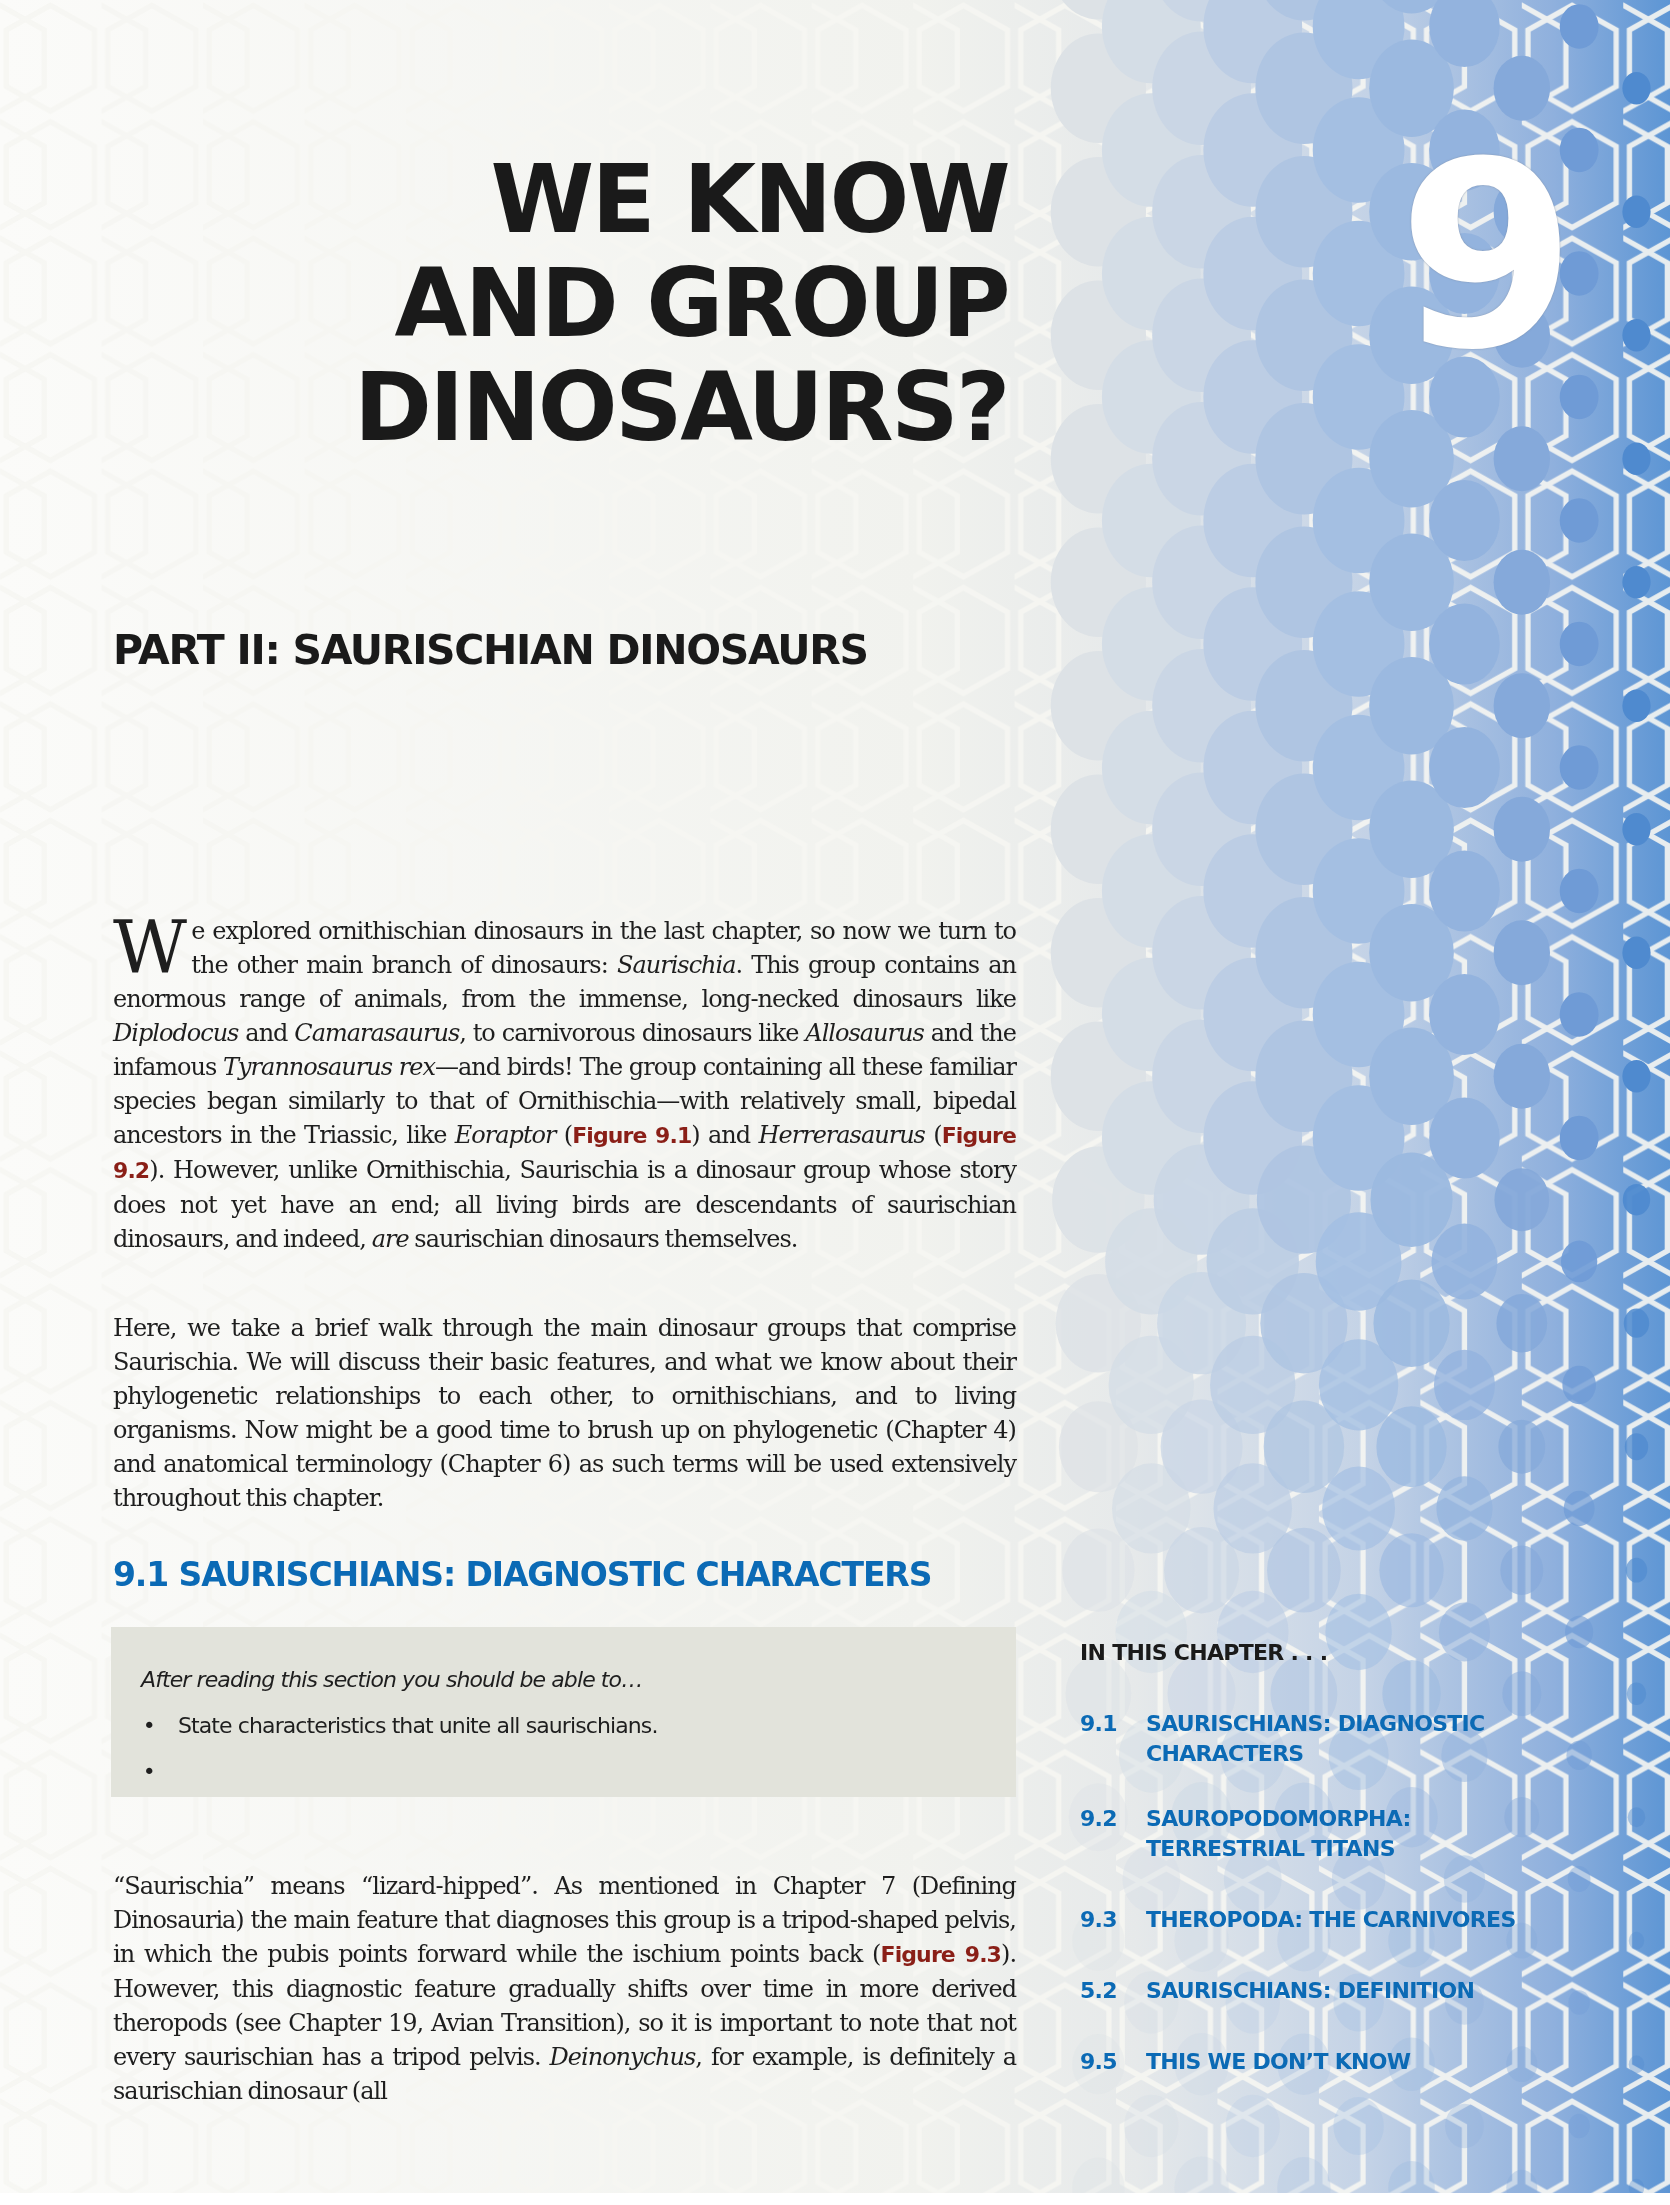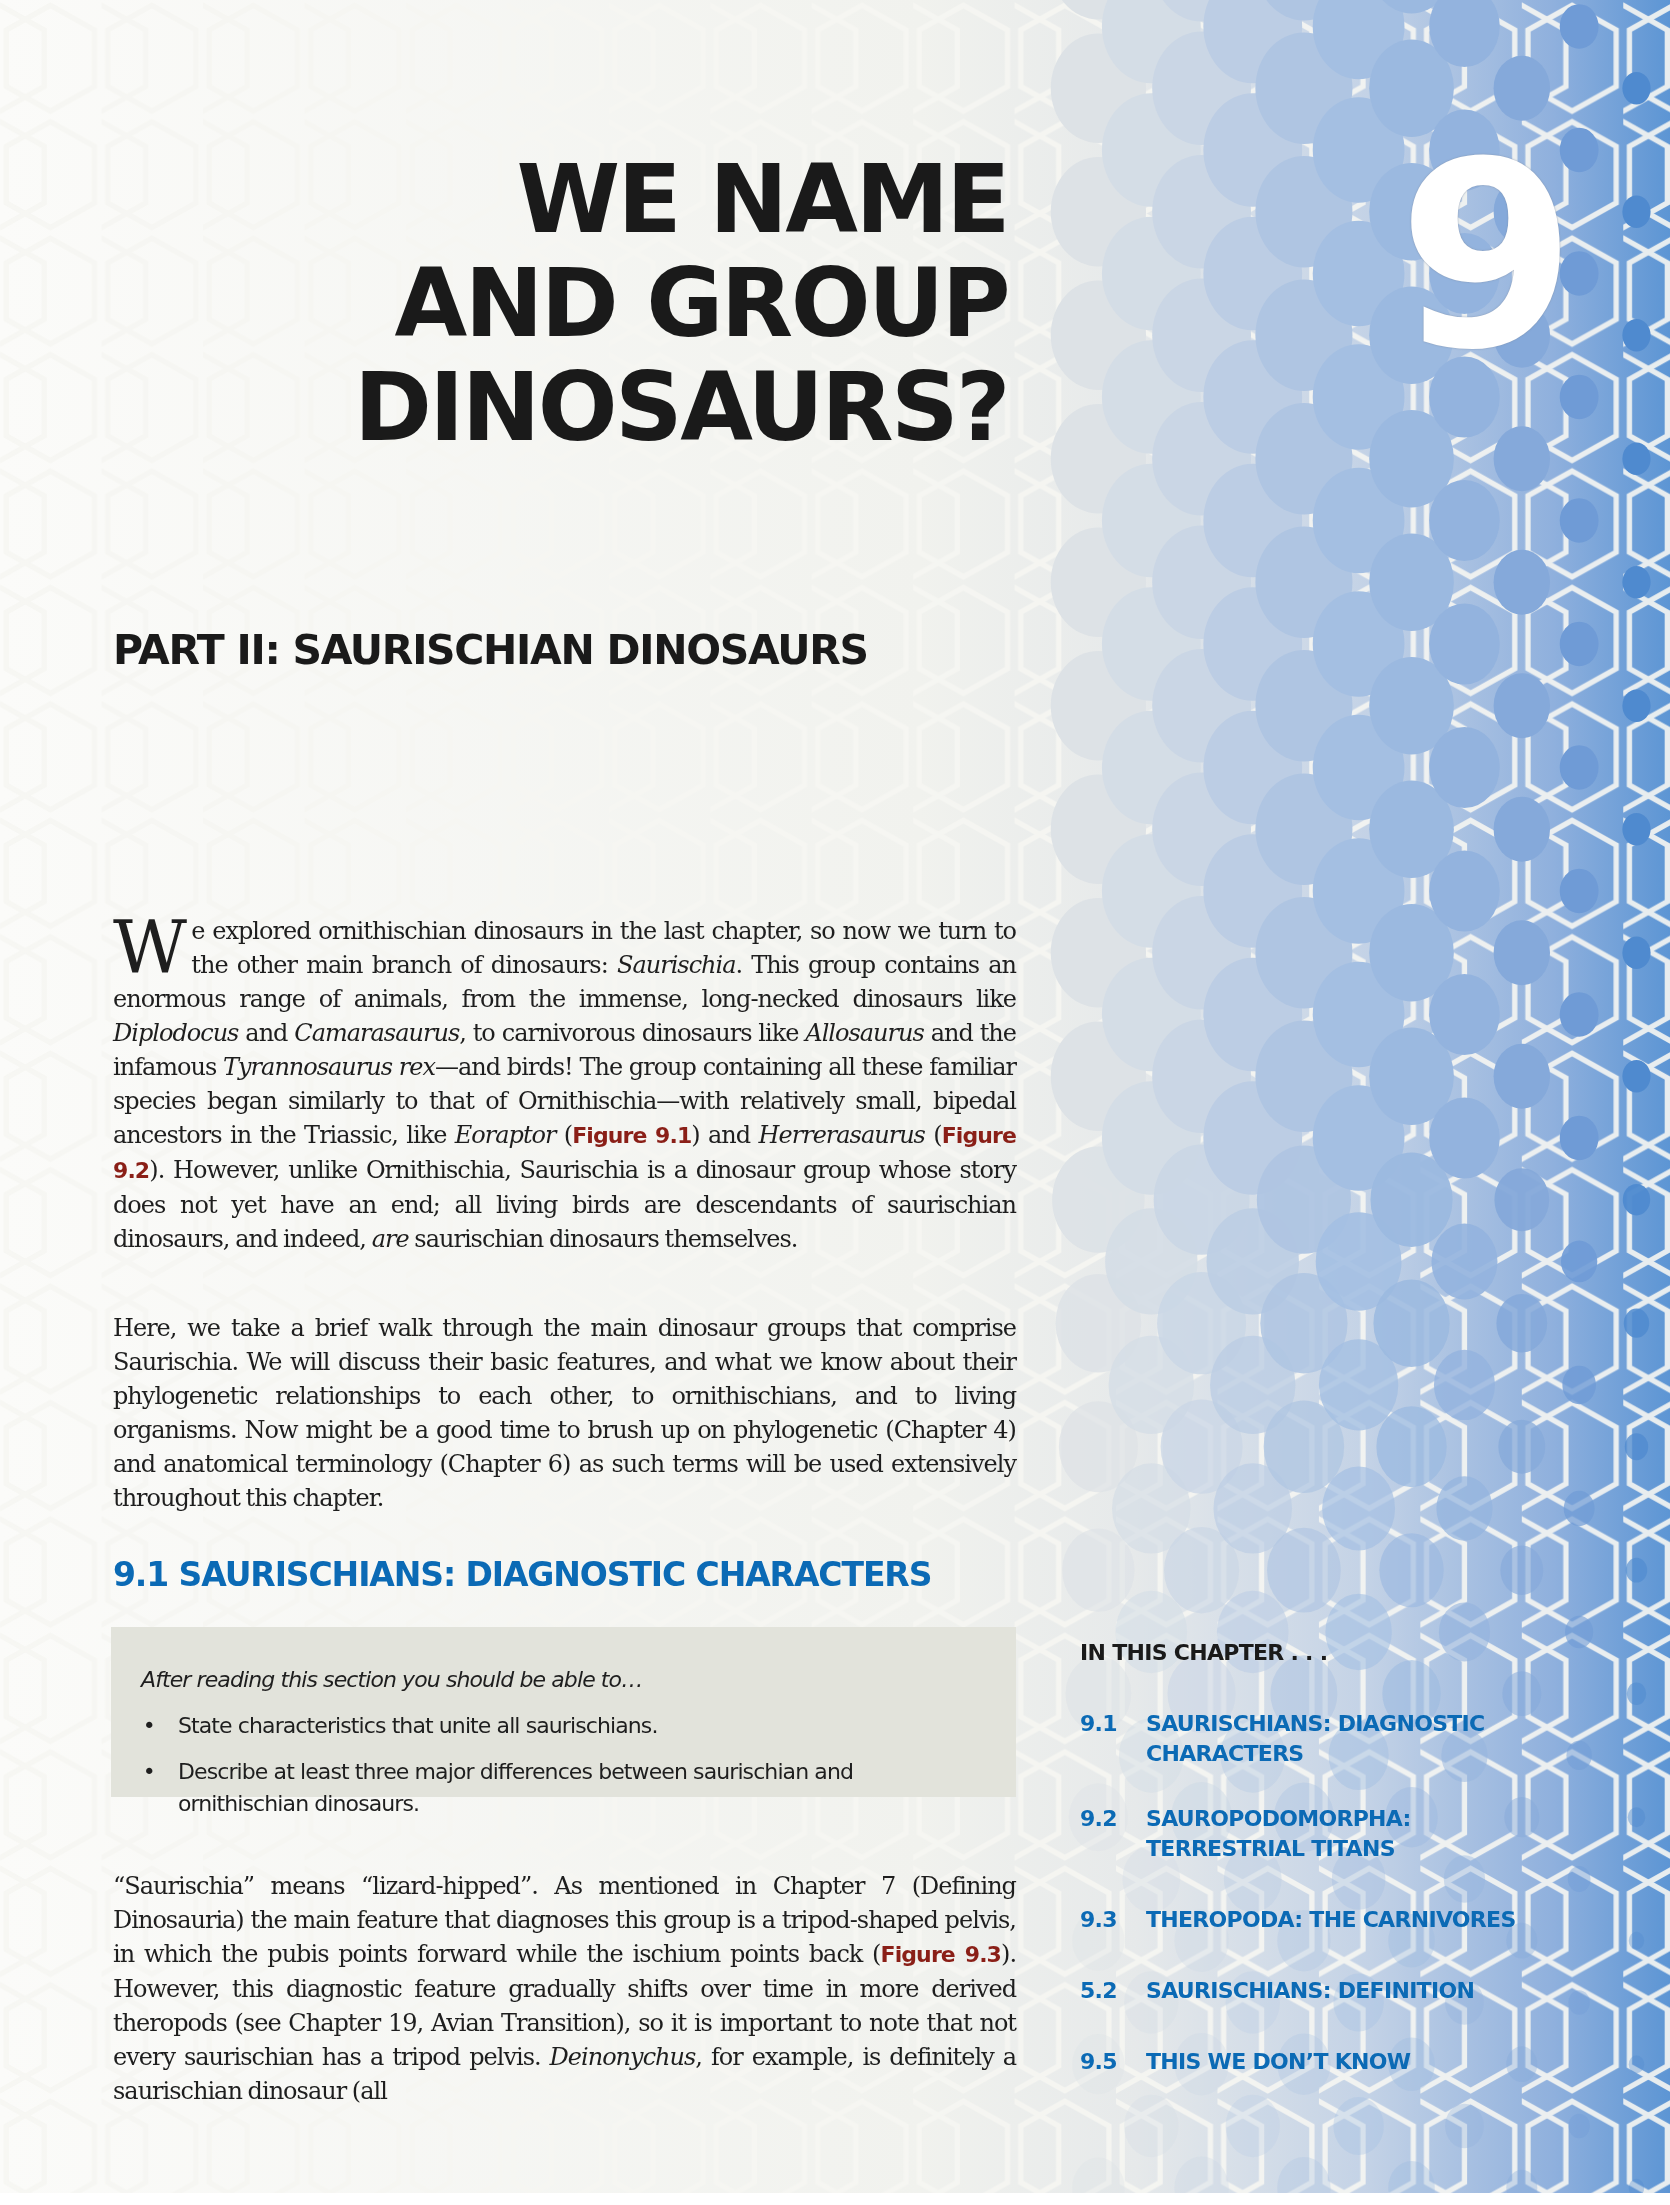--- a/index.html
+++ b/index.html
@@ -299,42 +299,42 @@
         <ellipse cx="1855" cy="1920" rx="11.040000000000001" ry="12.696" fill="#4f8acf" opacity="0.55"></ellipse>
         <ellipse cx="1855" cy="2060" rx="9.920000000000002" ry="11.408000000000001" fill="#4f8acf" opacity="0.45"></ellipse>
         <ellipse cx="1855" cy="2200" rx="8.8" ry="10.12" fill="#4f8acf" opacity="0.35"></ellipse>
         <ellipse cx="1855" cy="2340" rx="8.8" ry="10.12" fill="#4f8acf" opacity="0.35"></ellipse>
         <ellipse cx="1855" cy="2480" rx="8.8" ry="10.12" fill="#4f8acf" opacity="0.35"></ellipse>
       </g>
   </svg>
 </div>
 
 <h1 class="chapter-title">
-  <span>WE NAME</span>
+  <span>WE KNOW</span>
   <span>AND GROUP</span>
   <span>DINOSAURS?</span>
 </h1>
 
 <div class="chapter-number">9</div>
 
 <h2 class="part-title">PART II: SAURISCHIAN DINOSAURS</h2>
 
 <div class="body-col p1">
   <span class="dropcap">W</span><span>e explored ornithischian dinosaurs in the last chapter, so now we turn to the other main branch of dinosaurs: </span><i>Saurischia</i><span>. This group contains an enormous range of animals, from the immense, long-necked dinosaurs like </span><i>Diplodocus</i><span> and </span><i>Camarasaurus</i><span>, to carnivorous dinosaurs like </span><i>Allosaurus</i><span> and the infamous </span><i>Tyrannosaurus rex</i><span>—and birds! The group containing all these familiar species began similarly to that of Ornithischia—with relatively small, bipedal ancestors in the Triassic, like </span><i>Eoraptor</i><span> (</span><a class="fig-ref">Figure 9.1</a><span>) and </span><i>Herrerasaurus</i><span> (</span><a class="fig-ref">Figure 9.2</a><span>). However, unlike Ornithischia, Saurischia is a dinosaur group whose story does not yet have an end; all living birds are descendants of saurischian dinosaurs, and indeed, </span><i>are</i><span> saurischian dinosaurs themselves.</span>
 </div>
 
 <div class="body-col p2">Here, we take a brief walk through the main dinosaur groups that comprise Saurischia. We will discuss their basic features, and what we know about their phylogenetic relationships to each other, to ornithischians, and to living organisms. Now might be a good time to brush up on phylogenetic (Chapter 4) and anatomical terminology (Chapter 6) as such terms will be used extensively throughout this chapter.</div>
 
 <h3 class="section-heading">9.1  SAURISCHIANS: DIAGNOSTIC CHARACTERS</h3>
 
 <div class="objectives-box">
   <p class="objectives-intro">After reading this section you should be able to…</p>
   <ul class="objectives-list">
     <li><span class="bullet">•</span><span>State characteristics that unite all saurischians.</span></li>
-    <li><span class="bullet">•</span><span>Describe at least three major differences between saurischian and ornithischian dinosaurs.</span></li>
+    <li><span class="bullet">•</span></li>
   </ul>
 </div>
 
 <div class="body-col p3">
   <span>“Saurischia” means “lizard-hipped”. As mentioned in Chapter 7 (Defining Dinosauria) the main feature that diagnoses this group is a tripod-shaped pelvis, in which the pubis points forward while the ischium points back (</span><a class="fig-ref">Figure 9.3</a><span>). However, this diagnostic feature gradually shifts over time in more derived theropods (see Chapter 19, Avian Transition), so it is important to note that not every saurischian has a tripod pelvis. </span><i>Deinonychus</i><span>, for example, is definitely a saurischian dinosaur (all</span>
 </div>
 
 <nav class="toc">
   <div class="toc-heading">IN THIS CHAPTER . . .</div>
   <div class="toc-item" style="margin-bottom:35px;">

